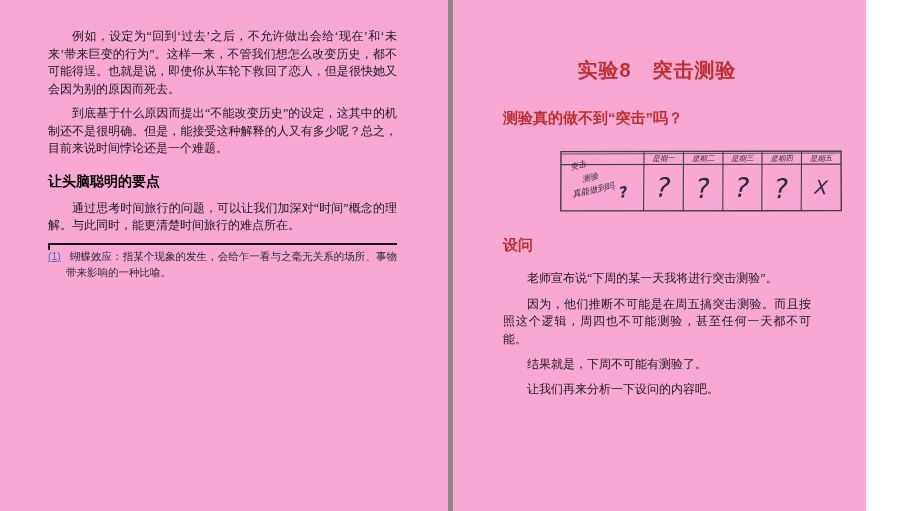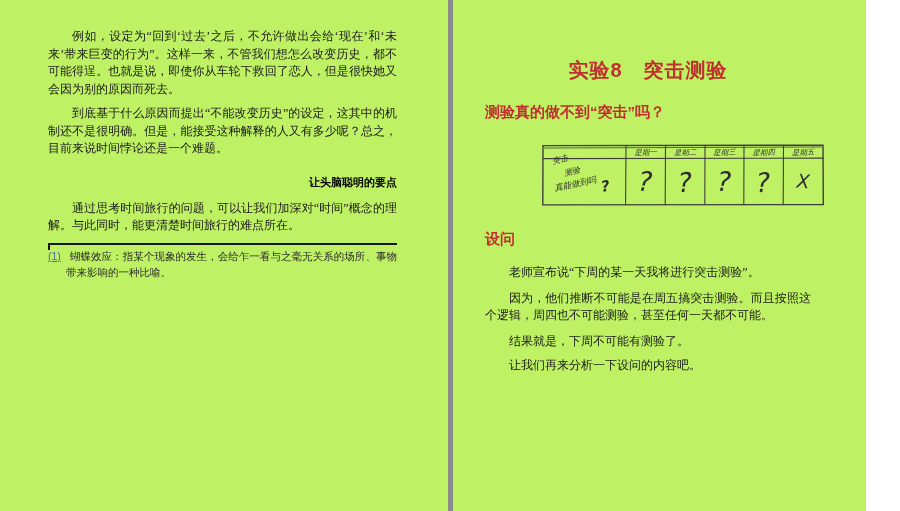--- a/index.html
+++ b/index.html
@@ -7,34 +7,34 @@
     --link_blue:#4a67b0;
     --page_divider_gray:#8a8a8a;
     --sketch_ink:#3a3a3a;
     --text_black:#1a1a1a;
     --rule_black:#151515;
   }
   *{margin:0;padding:0;box-sizing:border-box;}
   html,body{width:900px;height:511px;overflow:hidden;background:#fff;}
   body{font-family:"Liberation Serif","DejaVu Serif",serif;color:var(--text_black);}
   .spread{display:flex;width:900px;height:511px;}
-  .page{background:#bef264;height:511px;}
+  .page{background:#f9a8d4;height:511px;}
   .page-left{width:448px;padding:28px 51px 0 48px;}
   .page-divider{width:5px;height:511px;background:var(--page_divider_gray);flex:0 0 auto;}
-  .page-right{width:413px;padding:0 55px 0 32px;}
+  .page-right{width:413px;padding:0 55px 0 50px;}
 
   .body-p{
     font-size:12px;line-height:17.5px;text-align:justify;
     text-indent:2em;color:var(--text_black);
   }
   .page-left .body-p + .body-p{margin-top:7px;}
 
   .left-heading{
-    margin-top:13px;font-size:11px;line-height:22px;font-weight:bold;
-    color:#000;font-family:Liberation Serif, serif;text-align:right;
+    margin-top:13px;font-size:14px;line-height:22px;font-weight:bold;
+    color:#000;font-family:Liberation Mono, monospace;
   }
   .page-left .left-heading + .body-p{margin-top:7px;}
 
   .footnote-ref{
     font-size:8.5px;vertical-align:super;line-height:0;
     color:var(--link_blue);text-decoration:underline;cursor:pointer;
   }
   .footnote-rule{
     margin-top:8px;height:7px;border-top:2px solid var(--rule_black);position:relative;
   }
@@ -49,21 +49,21 @@
   .footnote-marker{
     color:var(--link_blue);text-decoration:underline;margin-right:9px;cursor:pointer;
   }
 
   .chapter-title{
     margin-top:57px;font-size:20px;line-height:26px;font-weight:bold;text-align:center;
     color:var(--heading_red);font-family:"Liberation Sans","DejaVu Sans",sans-serif;
     letter-spacing:1px;
   }
   .red-subheading{
-    margin-top:18px;font-size:15px;line-height:21px;font-weight:bold;
+    margin-top:24px;font-size:15px;line-height:21px;font-weight:bold;
     color:var(--heading_red);font-family:"Liberation Sans","DejaVu Sans",sans-serif;
   }
   .red-subheading.q-heading{margin-top:22px;}
   .red-subheading.why-heading{margin-top:10px;font-size:15.5px;}
   .sketch-wrap{margin:21px 0 0 57px;width:282px;height:63px;}
   .page-right .body-p{margin-top:8px;}
   .page-right .body-p.first-after-heading{margin-top:15px;}
   .page-right .body-p.analysis-invite{margin-top:7px;}
   .page-right .body-p.reasoning-5{margin-top:10px;}
 

